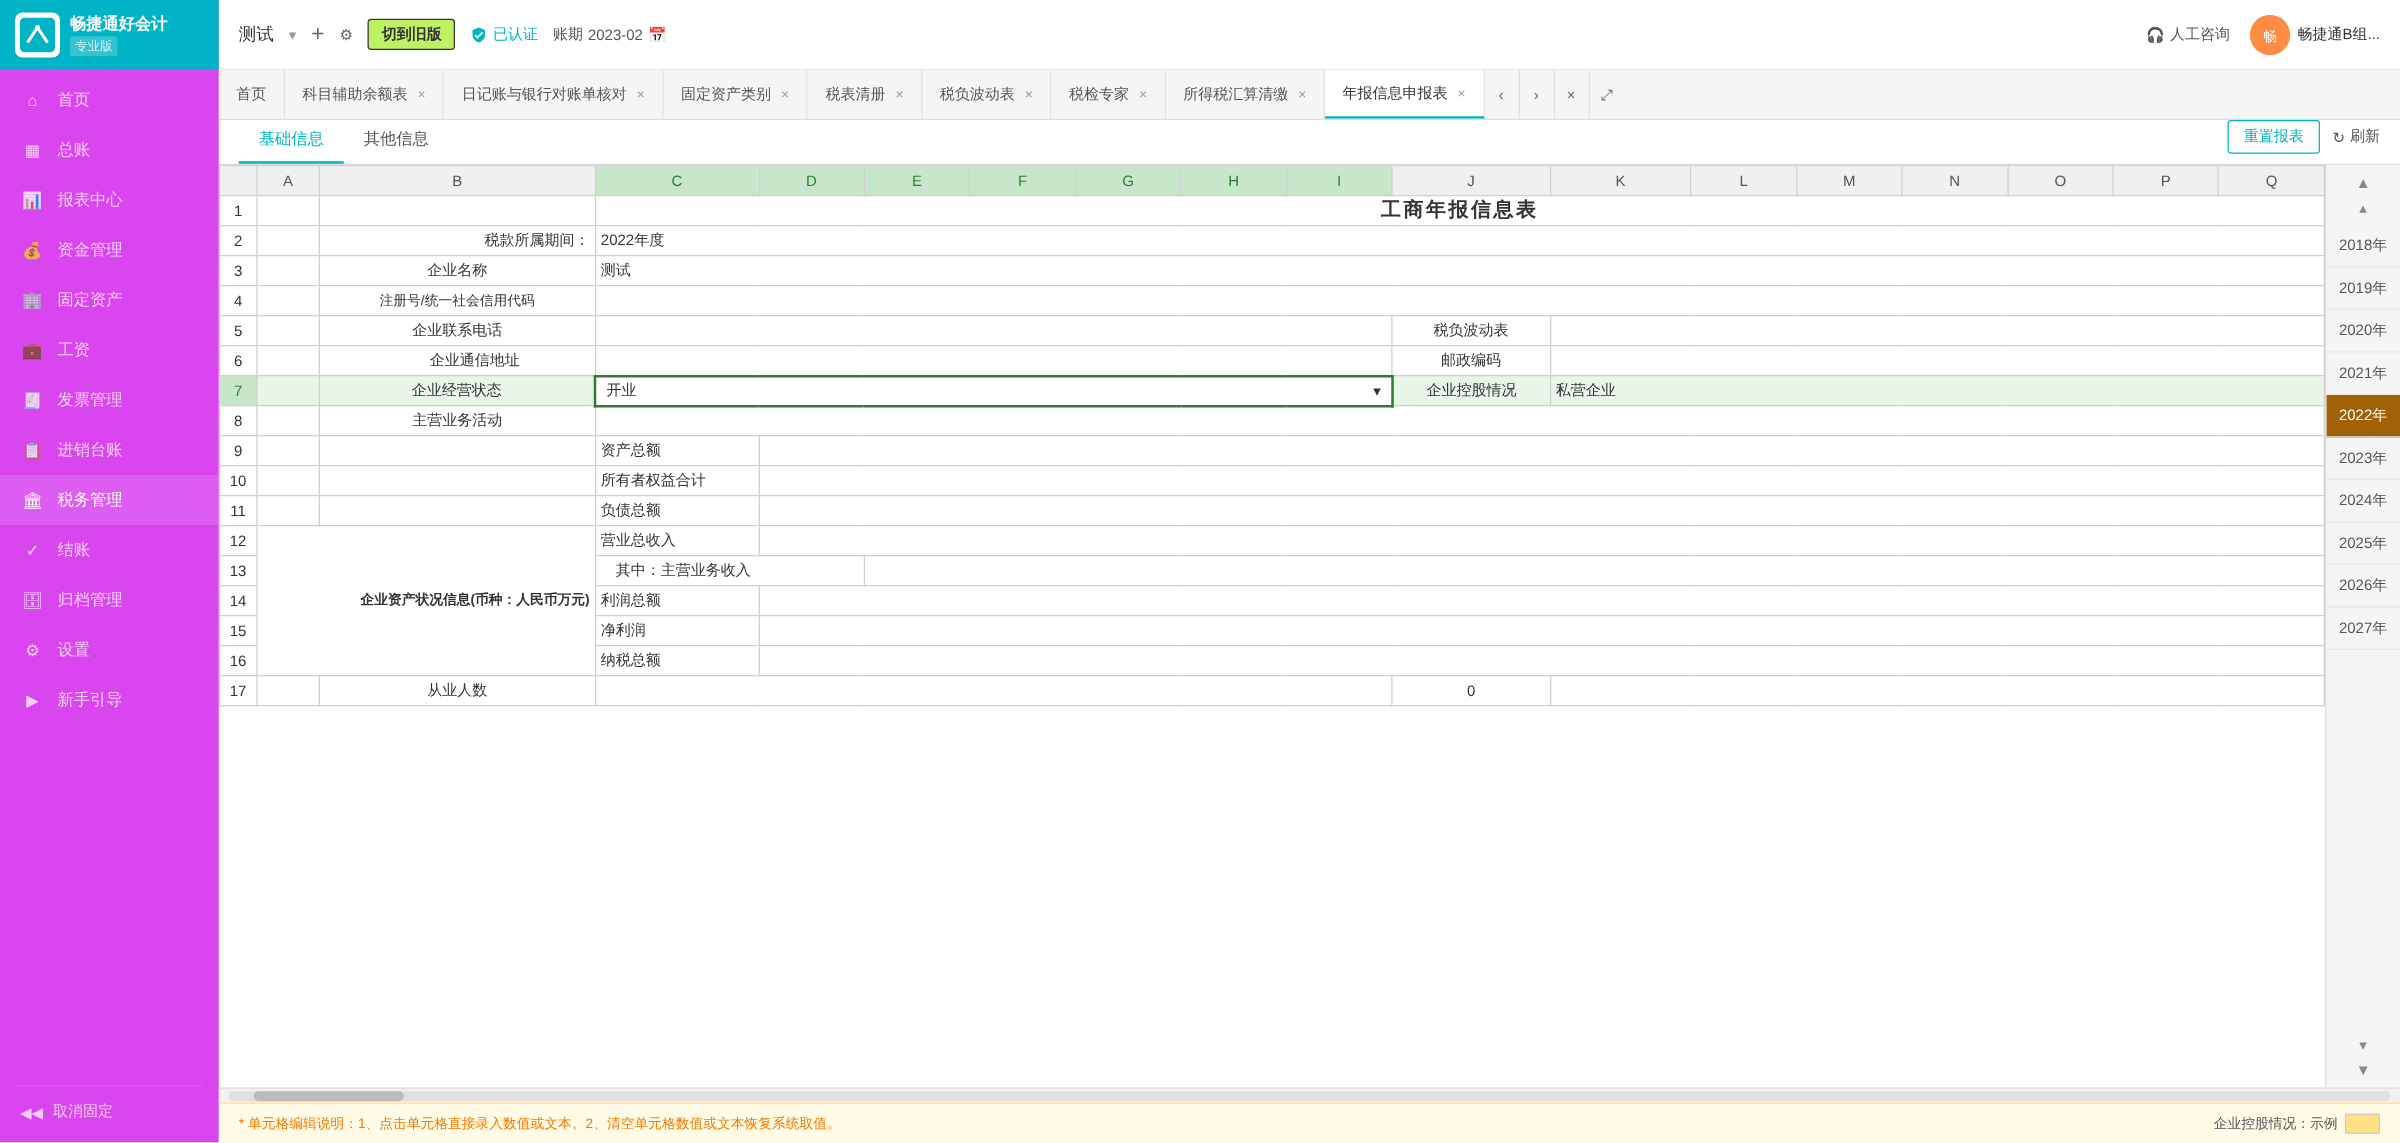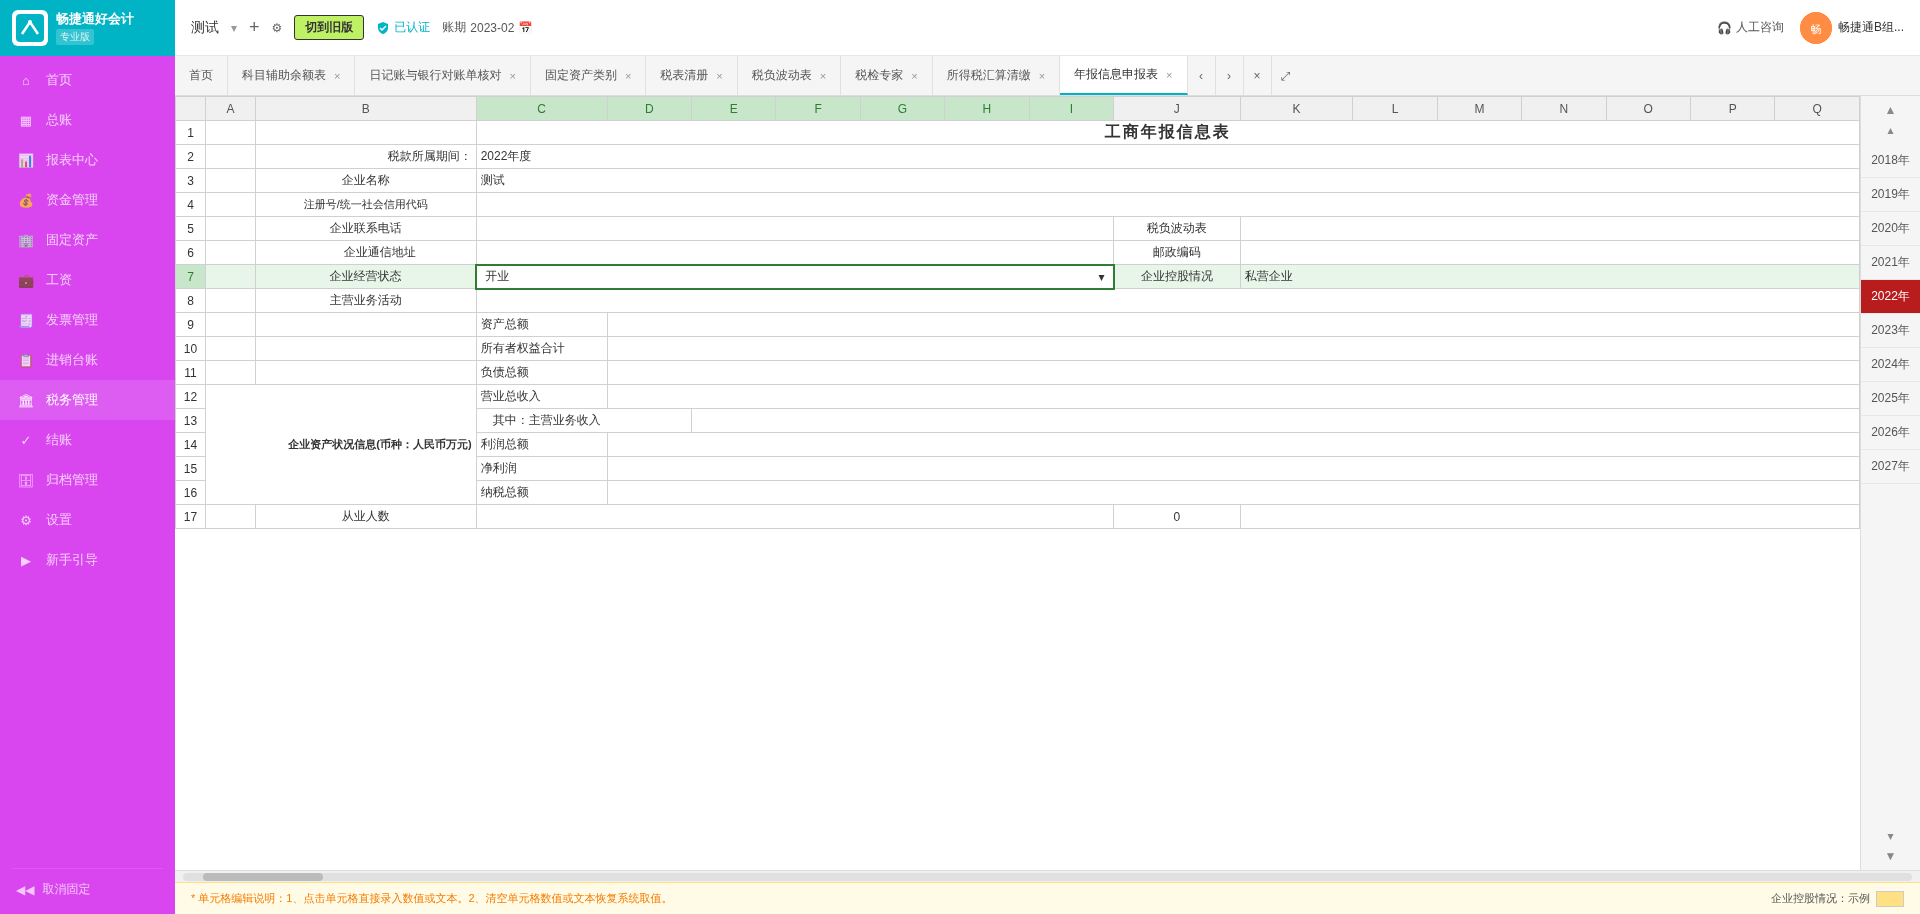--- a/index.html
+++ b/index.html
@@ -76,21 +76,21 @@
     .cell-center { text-align: center; }
     .merged-title { text-align: center; font-size: 16px; font-weight: bold; letter-spacing: 2px; }
     .cell-label { text-align: right; color: #444; }
     .dropdown-cell { display: flex; align-items: center; justify-content: space-between; padding: 0 4px; }
 
     
     .year-panel { width: 60px; background: #f5f5f5; border-left: 1px solid #ddd; display: flex; flex-direction: column; align-items: stretch; overflow: hidden; }
     .year-panel-scroll { flex: 1; overflow-y: auto; display: flex; flex-direction: column; }
     .year-panel-scroll::-webkit-scrollbar { width: 0; }
     .year-item { text-align: center; padding: 8px 4px; font-size: 12px; color: #555; cursor: pointer; border-bottom: 1px solid #e8e8e8; }
-    .year-item.active { background: #b91c1c; color: #fff; }
+    .year-item.active { background: #a16207; color: #fff; }
     .year-nav { display: flex; flex-direction: column; align-items: center; padding: 4px 0; }
     .year-nav-btn { width: 30px; height: 20px; display: flex; align-items: center; justify-content: center; cursor: pointer; color: #888; }
 
     
     .bottom-bar { height: 32px; background: #fffbe6; border-top: 1px solid #ffe082; display: flex; align-items: center; padding: 0 16px; gap: 16px; flex-shrink: 0; }
     .bottom-note { color: #f57c00; font-size: 11px; }
     .bottom-example { margin-left: auto; display: flex; align-items: center; gap: 6px; font-size: 11px; color: #555; }
     .example-cell { width: 28px; height: 16px; background: #ffe082; border: 1px solid #ccc; display: inline-block; }
 
     
@@ -253,20 +253,31 @@
     </div>
     <div class="tab-nav-btn">‹</div>
     <div class="tab-nav-btn">›</div>
     <div class="tab-close-all">×</div>
     <div class="tab-expand">⤢</div>
   </div>
 
   <div class="content">
     <div class="spreadsheet-wrapper">
 
+      <div style="display:flex; align-items:stretch; border-bottom:1px solid #ddd; padding: 0 16px; background:#fff;">
+        <div class="subtab active">基础信息</div>
+        <div class="subtab">其他信息</div>
+        <div class="subtab-actions">
+          <button class="reset-btn">重置报表</button>
+          <button class="refresh-btn">
+            <span>↻</span>
+            <span>刷新</span>
+          </button>
+        </div>
+      </div>
 
       <div style="flex:1; display:flex; overflow:hidden;">
         <div class="grid-container">
           <table class="grid-table">
             <thead>
               <tr>
                 <th class="row-header"></th>
                 <th class="col-header">A</th>
                 <th class="col-header">B</th>
                 <th class="col-header cell-header-active" style="min-width:80px;">C</th>

